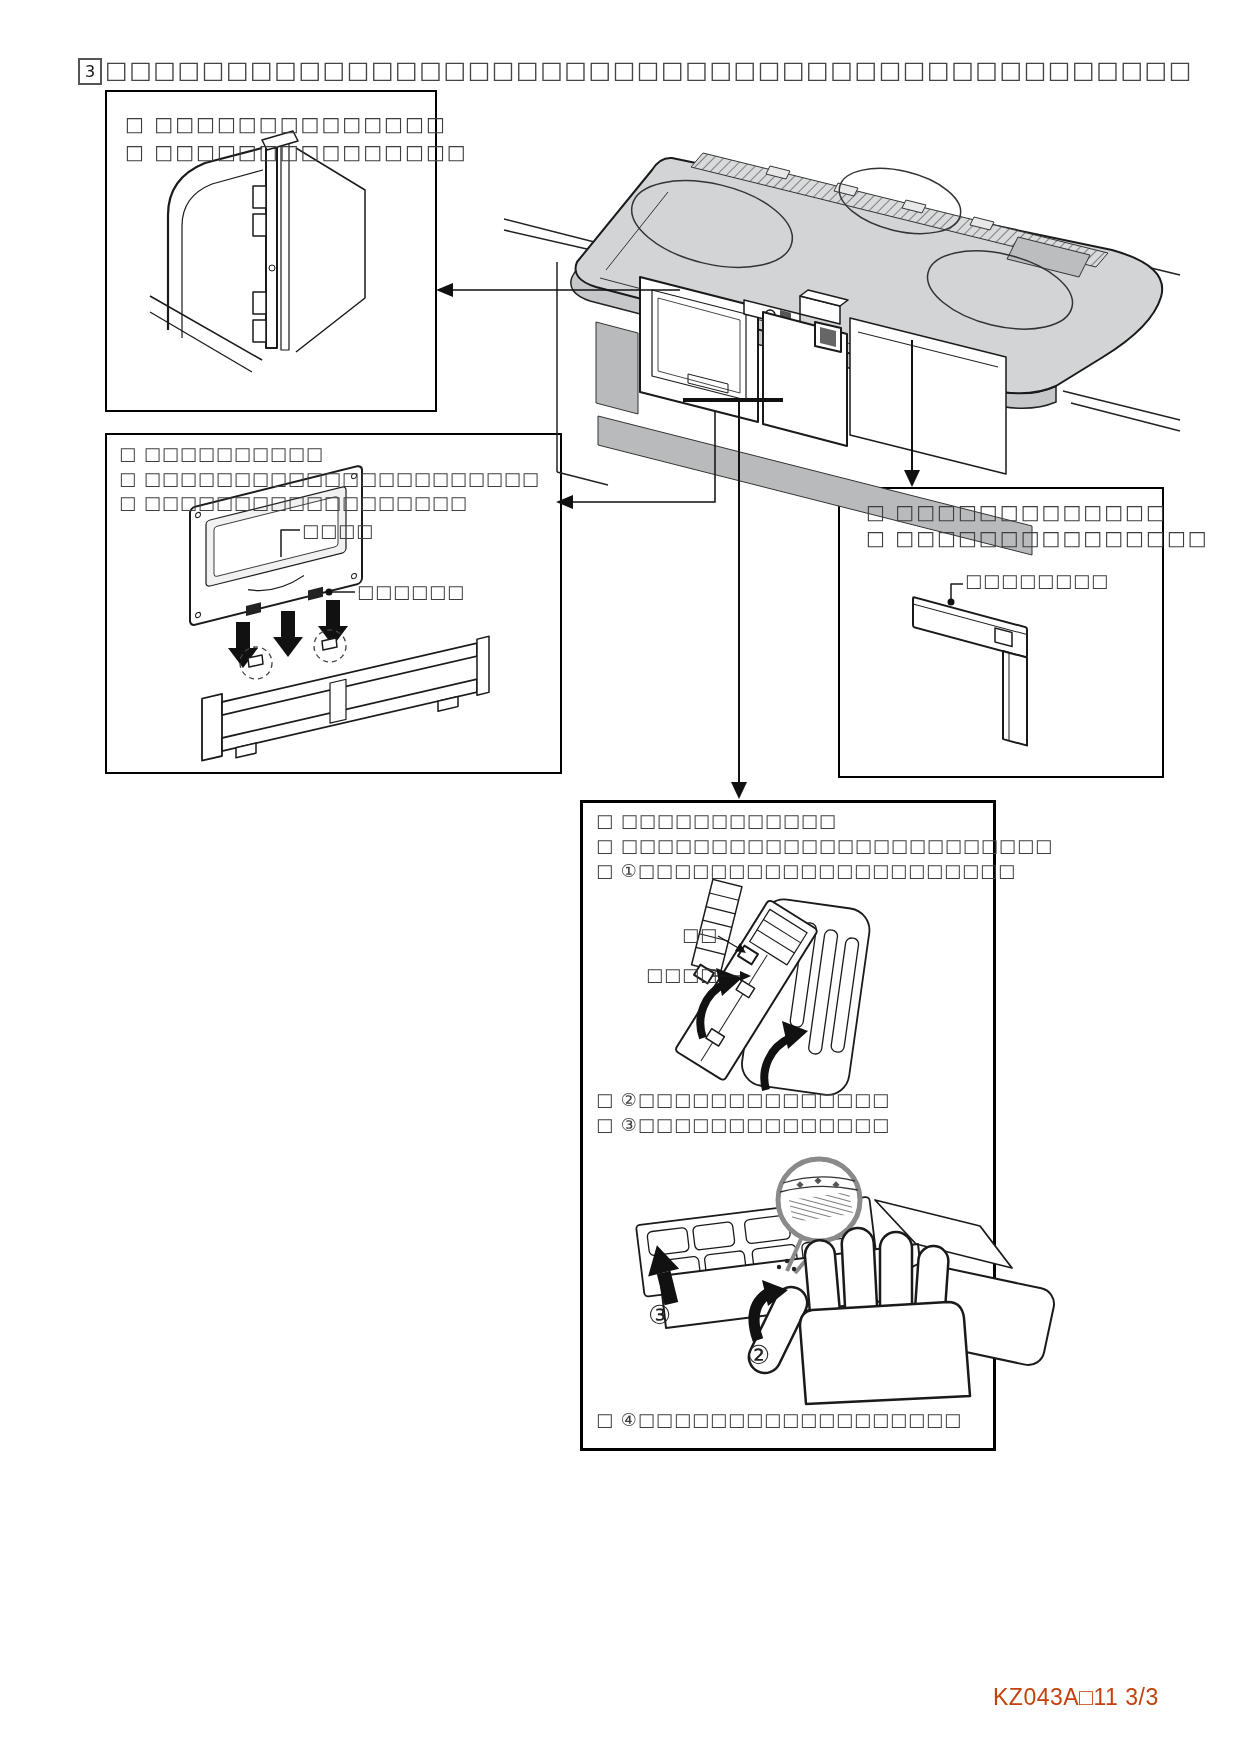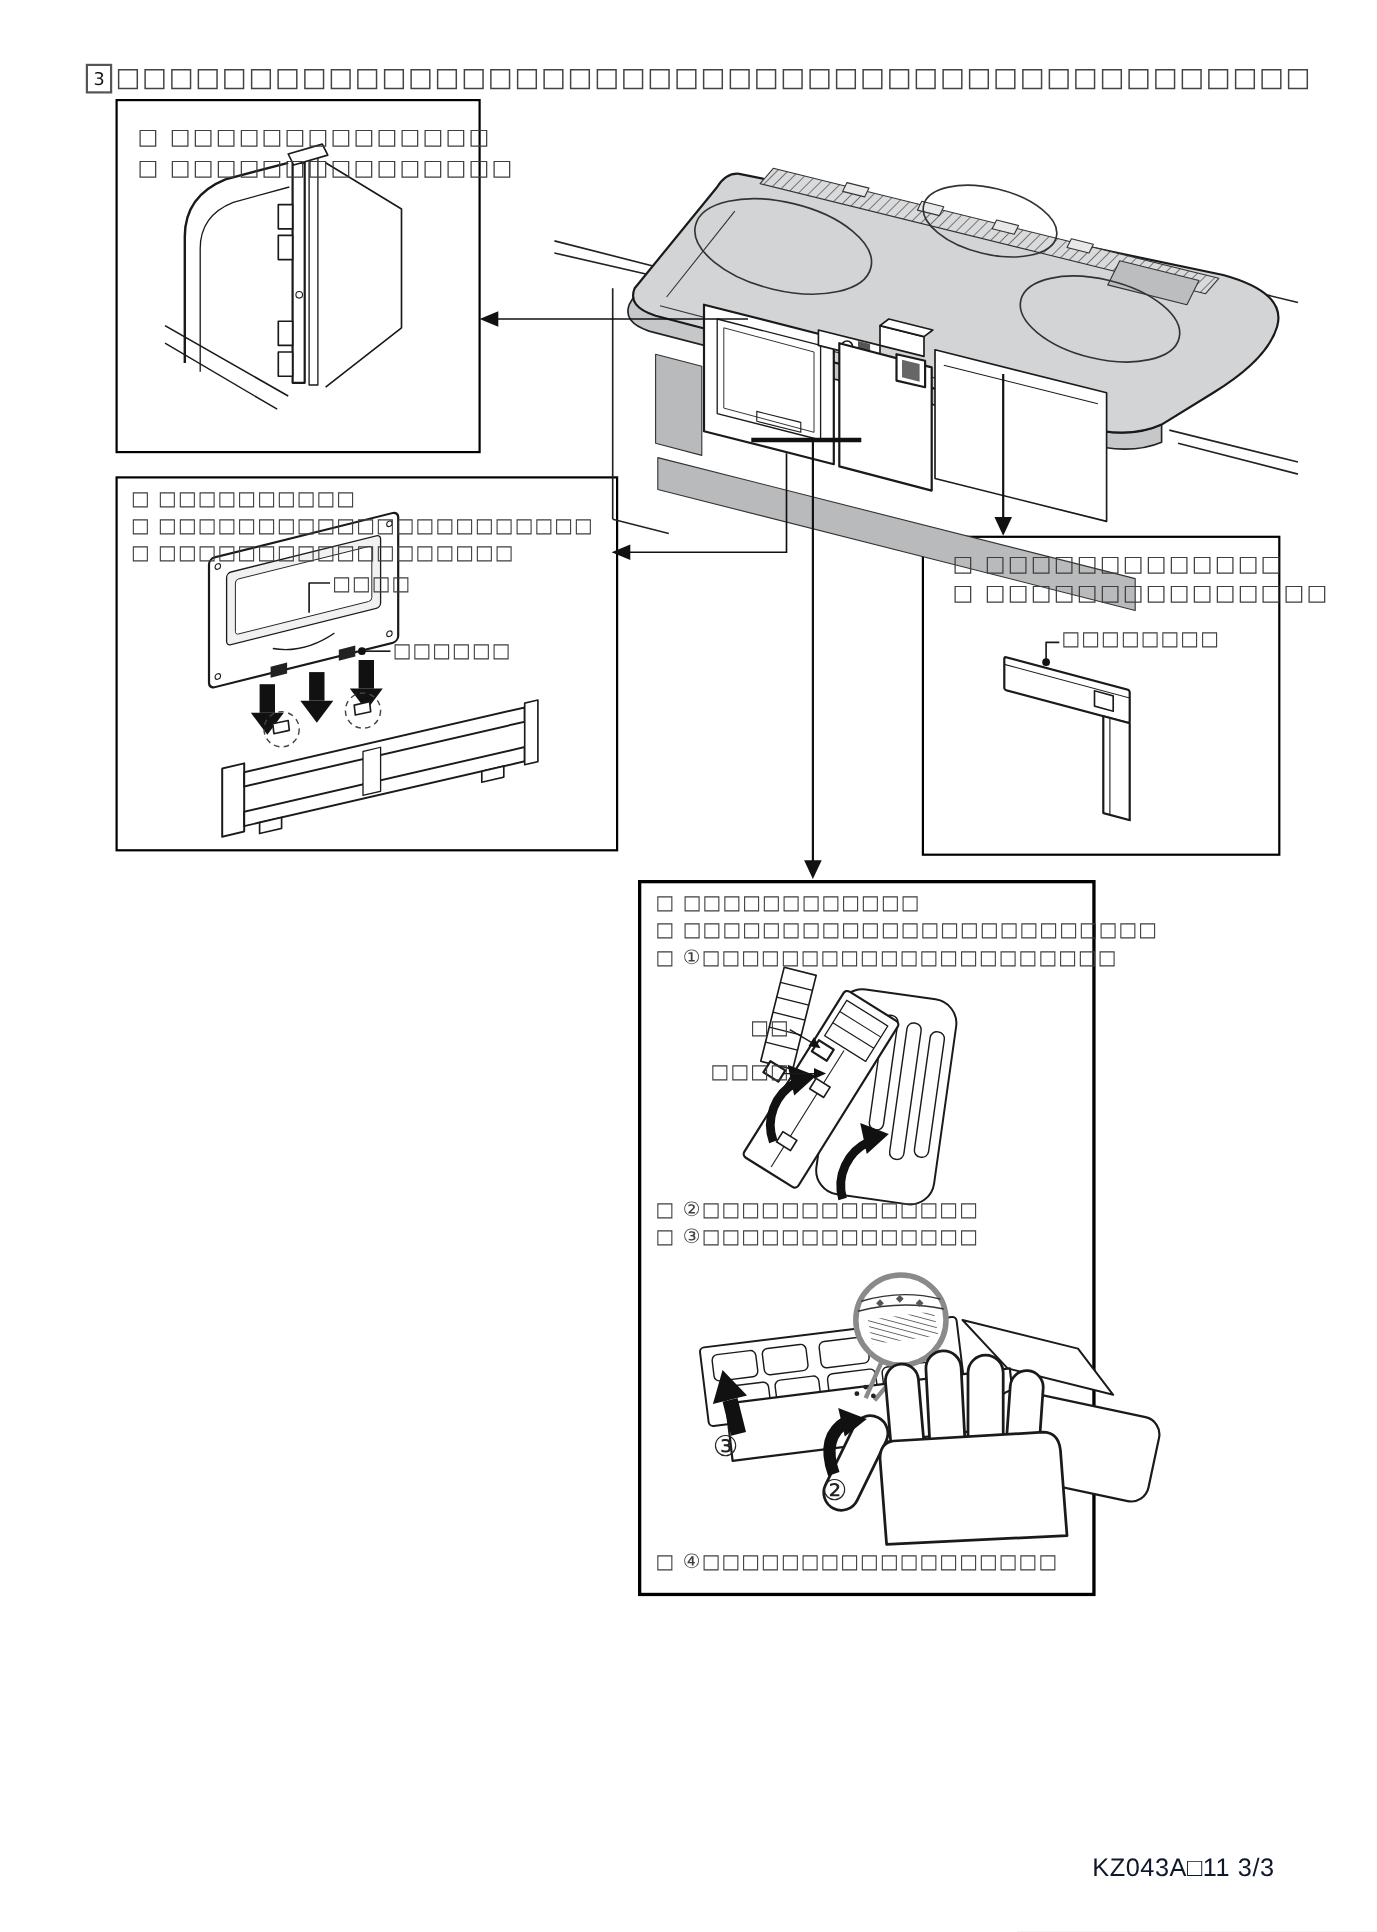--- a/index.html
+++ b/index.html
@@ -7,21 +7,21 @@
         font-family:"DejaVu Sans",sans-serif;}
   .box{position:absolute;border:2px solid #000;background:transparent;z-index:1;}
   .box-heavy{border-width:3px;}
   .txt{position:absolute;z-index:5;color:#3e3e3e;white-space:nowrap;line-height:1;}
   .sq-header{font-size:24px;letter-spacing:1.5px;color:#444;}
   .sq-20{font-size:20px;letter-spacing:2px;}
   .sq-18{font-size:18px;letter-spacing:1px;}
   .step-box{position:absolute;left:78px;top:58px;width:20px;height:23px;border:2px solid #555;
             display:flex;align-items:center;justify-content:center;font-size:16px;color:#111;
             z-index:5;background:#fff;}
-  .footer{position:absolute;left:993px;top:1684px;font-size:23px;color:#0f172a;z-index:5;
+  .footer{position:absolute;left:993px;top:1684px;font-size:23px;color:#c2410c;z-index:5;
           font-family:"Liberation Sans","DejaVu Sans",sans-serif;letter-spacing:0.5px;}
   #art{position:absolute;left:0;top:0;z-index:3;pointer-events:none;}
   svg text{font-family:"DejaVu Sans",sans-serif;}
 </style>
 </head>
 <body>
 
 <div id="page">
 
   <div class="step-box">

